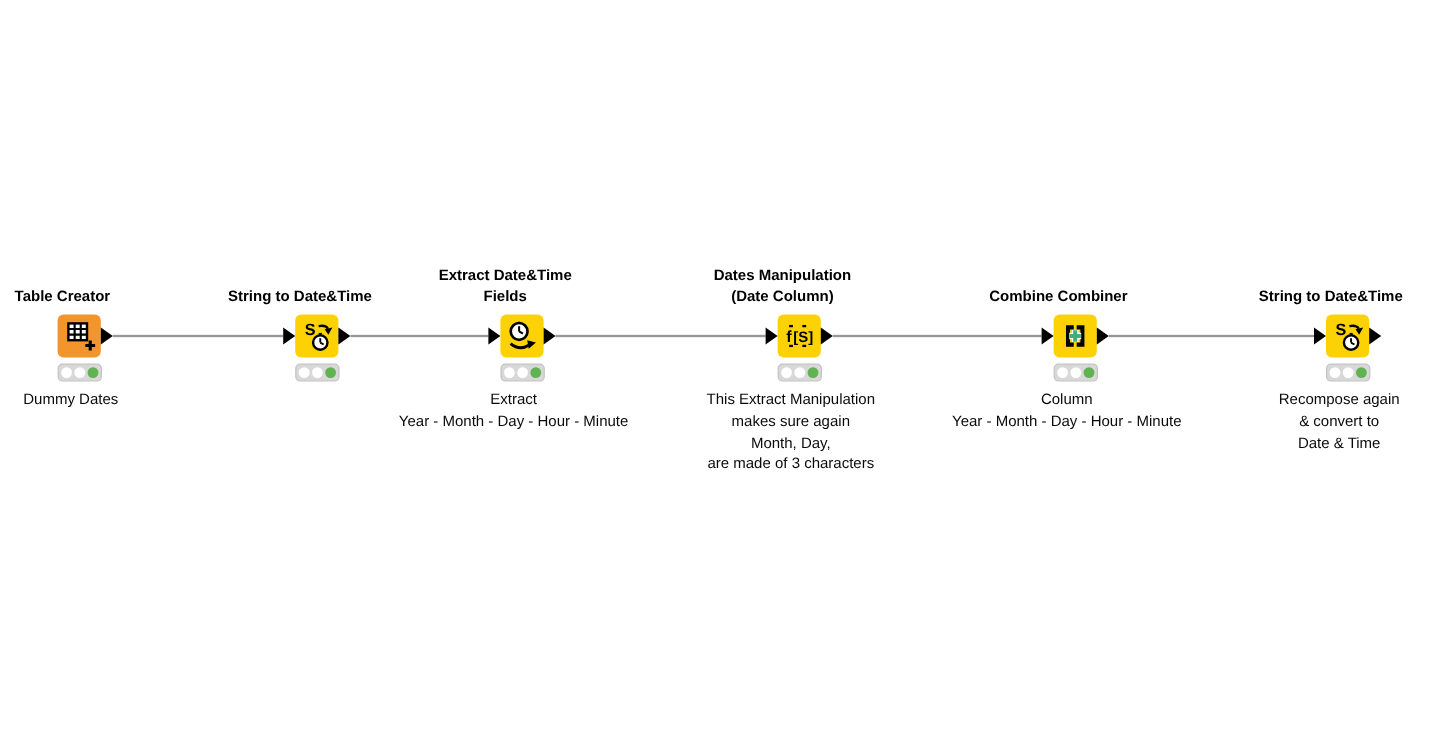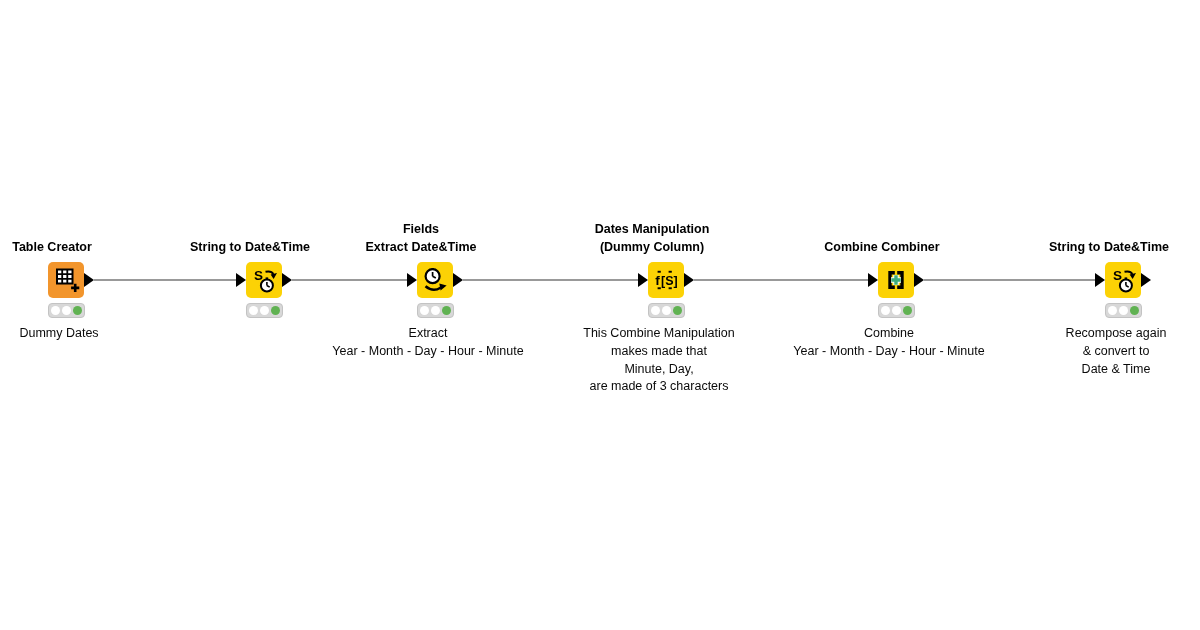--- a/index.html
+++ b/index.html
@@ -78,22 +78,22 @@
       </svg>
     </div>
     <div class="port" style="left: 236px;"></div>
     <div class="port" style="left: 282px;"></div>
     <div class="traffic" style="left: 245.5px;">
       <div class="dot"></div>
       <div class="dot"></div>
       <div class="dot green"></div>
     </div>
     <div class="node-title" style="left: 251px; top: 220px;">
+      <div>Extract Date&amp;Time</div>
       <div>Fields</div>
-      <div>Extract Date&amp;Time</div>
     </div>
     <div class="node-icon" style="left: 417px; background: rgb(252, 210, 5);">
       <svg viewBox="0 0 36 36">
         <rect x="14.4" y="6.2" width="2.6" height="2.1" fill="#000"></rect>
         <circle cx="15.6" cy="14.2" r="7" fill="#fff" stroke="#000" stroke-width="2.2"></circle>
         <path d="M15.6 14.2 V9.9 M15.6 14.2 L18.8 16" stroke="#000" stroke-width="1.7" fill="none"></path>
         <path d="M8.5 24.3 Q16 30.5 23.5 25.7" stroke="#000" stroke-width="2.5" fill="none"></path>
         <path d="M22.3 21.6 L29.6 23.4 L23.6 28.6 Z" fill="#000"></path>
       </svg>
     </div>
@@ -103,43 +103,43 @@
       <div class="dot"></div>
       <div class="dot"></div>
       <div class="dot green"></div>
     </div>
     <div class="node-annotation" style="left: 258px; top: 325px;">
       <div>Extract</div>
       <div>Year - Month - Day - Hour - Minute</div>
     </div>
     <div class="node-title" style="left: 482px; top: 220px;">
       <div>Dates Manipulation</div>
-      <div>(Dummy Column)</div>
+      <div>(Date Column)</div>
     </div>
     <div class="node-icon" style="left: 648px; background: rgb(252, 210, 5);">
       <svg viewBox="0 0 36 36">
         <rect x="9.6" y="8.8" width="3.2" height="1.9" fill="#000"></rect>
         <rect x="9.6" y="25.3" width="3.2" height="1.9" fill="#000"></rect>
         <rect x="20.6" y="8.8" width="3.2" height="1.9" fill="#000"></rect>
         <rect x="20.6" y="25.3" width="3.2" height="1.9" fill="#000"></rect>
         <text x="7.2" y="22.8" font-family="Liberation Sans, sans-serif" font-size="13.5" font-weight="bold" fill="#000">f</text>
         <text x="13" y="22.8" font-family="Liberation Sans, sans-serif" font-size="12.5" font-weight="bold" fill="#000">[S]</text>
       </svg>
     </div>
     <div class="port" style="left: 638px;"></div>
     <div class="port" style="left: 684px;"></div>
     <div class="traffic" style="left: 647.5px;">
       <div class="dot"></div>
       <div class="dot"></div>
       <div class="dot green"></div>
     </div>
     <div class="node-annotation" style="left: 489px; top: 325px;">
-      <div>This Combine Manipulation</div>
-      <div>makes made that</div>
-      <div>Minute, Day,</div>
+      <div>This Extract Manipulation</div>
+      <div>makes sure again</div>
+      <div>Month, Day,</div>
       <div>are made of 3 characters</div>
     </div>
     <div class="node-title" style="left: 712px; top: 238px;">
       <div>Combine Combiner</div>
     </div>
     <div class="node-icon" style="left: 878px; background: rgb(252, 210, 5);">
       <svg viewBox="0 0 36 36">
         <path d="M16.8 10.8 H12 V25.2 H16.8" stroke="#000" stroke-width="3.4" fill="none"></path>
         <path d="M19.2 10.8 H24 V25.2 H19.2" stroke="#000" stroke-width="3.4" fill="none"></path>
         <path d="M18 13 V23 M13 18 H23" stroke="#fff" stroke-width="5.4" fill="none"></path>
@@ -147,21 +147,21 @@
       </svg>
     </div>
     <div class="port" style="left: 868px;"></div>
     <div class="port" style="left: 914px;"></div>
     <div class="traffic" style="left: 877.5px;">
       <div class="dot"></div>
       <div class="dot"></div>
       <div class="dot green"></div>
     </div>
     <div class="node-annotation" style="left: 719px; top: 325px;">
-      <div>Combine</div>
+      <div>Column</div>
       <div>Year - Month - Day - Hour - Minute</div>
     </div>
     <div class="node-title" style="left: 939px; top: 238px;">
       <div>String to Date&amp;Time</div>
     </div>
     <div class="node-icon" style="left: 1105px; background: rgb(252, 210, 5);">
       <svg viewBox="0 0 36 36">
         <text x="8" y="17.5" font-family="Liberation Sans, sans-serif" font-size="13.5" font-weight="bold" fill="#000">S</text>
         <path d="M19.5 9.8 Q25.5 8.6 27.3 12" stroke="#000" stroke-width="2" fill="none"></path>
         <path d="M24.6 12.4 L31 11 L27.6 17 Z" fill="#000"></path>

